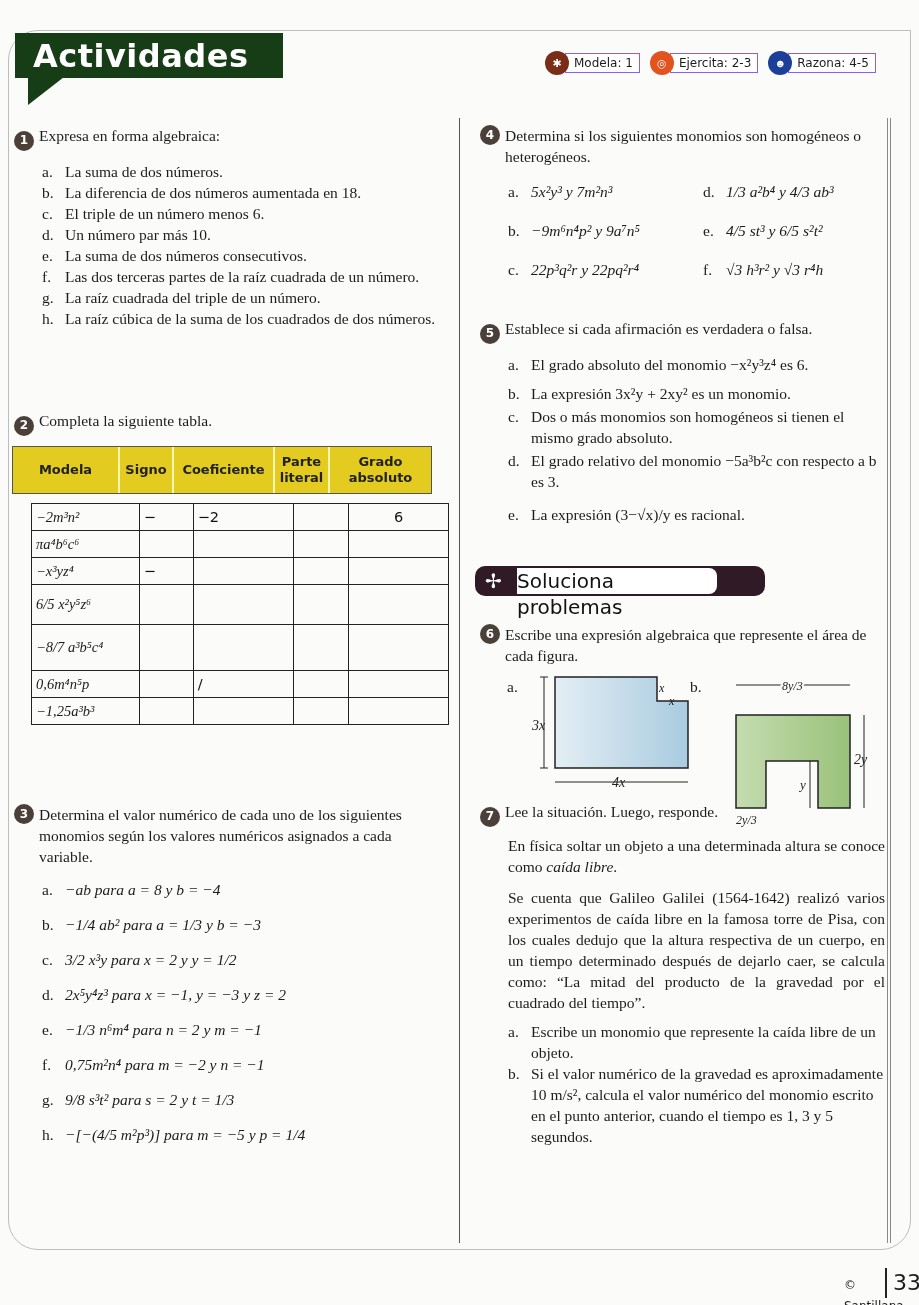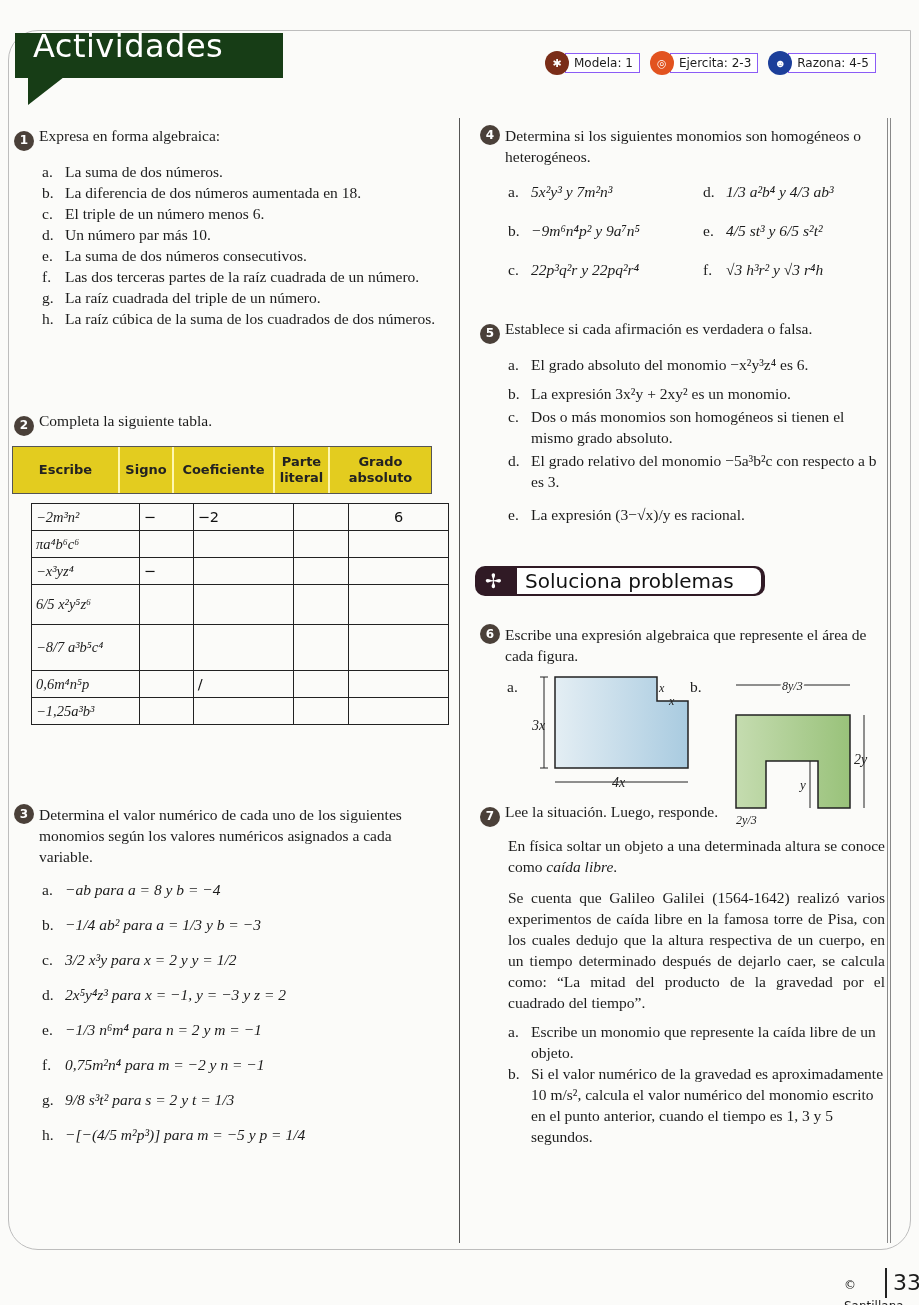--- a/index.html
+++ b/index.html
@@ -1,41 +1,41 @@
 <!DOCTYPE html>
 <html><head>
 <meta charset="utf-8">
 <style>
   * { box-sizing: border-box; margin: 0; padding: 0; }
   html, body { width: 919px; height: 1305px; background: #fbfbf9; overflow: hidden; }
   body { position: relative; font-family: "Liberation Serif", "DejaVu Serif", serif; color: #1c1c1c; font-size: 15.5px; line-height: 21px; }
   .sans { font-family: "DejaVu Sans", "Liberation Sans", sans-serif; }
   .frame { position: absolute; left: 8px; top: 30px; width: 903px; height: 1220px; border: 1px solid #bdbdbd; border-radius: 30px 0 30px 30px; }
-  .title-bubble { position: absolute; left: 15px; top: 33px; width: 268px; height: 45px; background: #173d16; color: #fff; font-size: 32px; font-weight: normal; padding: 3px 0 0 18px; letter-spacing: 0.5px; }
+  .title-bubble { position: absolute; left: 15px; top: 33px; width: 268px; height: 45px; background: #173d16; color: #fff; font-size: 32px; font-weight: bold; padding: 13px 0 0 18px; letter-spacing: 0.5px; }
   .title-tail { position: absolute; left: 28px; top: 77px; width: 0; height: 0; border-left: 0 solid transparent; border-right: 36px solid transparent; border-top: 28px solid #173d16; }
   .badges { position: absolute; left: 545px; top: 52px; display: flex; gap: 10px; }
   .badge { display: flex; align-items: center; height: 22px; }
   .badge-icon { width: 24px; height: 24px; border-radius: 50%; display: flex; align-items: center; justify-content: center; color: #fff; font-size: 11px; margin-right: -4px; z-index: 2; }
   .badge-label { border: 1px solid #8b5cf6; background: #fff; font-size: 12px; padding: 2px 6px 2px 8px; height: 20px; line-height: 15px; }
   .col-divider { position: absolute; left: 459px; top: 118px; width: 1px; height: 1125px; background: #555; }
   .right-border { position: absolute; left: 887px; top: 118px; width: 4px; height: 1125px; border-left: 1px solid #888; border-right: 1px solid #888; }
   .num { display: inline-flex; align-items: center; justify-content: center; width: 20px; height: 20px; border-radius: 50%; background: #4a4039; color: #fff; font-family: "DejaVu Sans", sans-serif; font-size: 12px; font-weight: bold; margin-right: 5px; vertical-align: -3px; }
   .q { position: absolute; }
   .q-title { display: block; }
   .items { margin-left: 28px; }
   .item { display: flex; line-height: 21px; }
   .item .lbl { width: 23px; flex-shrink: 0; }
   .math { font-style: italic; }
   table.mono { position: absolute; left: 12px; top: 503px; border-collapse: collapse; width: 418px; margin-left: 19px; }
   table.mono td { border: 1px solid #222; height: 27px; font-size: 14.5px; padding: 0 4px; }
   .thead { position: absolute; left: 12px; top: 446px; width: 420px; height: 48px; background: #e3cc1f; display: flex; border: 1px solid #555; }
   .thead div { border-right: 2px solid #fff7b0; display: flex; align-items: center; justify-content: center; text-align: center; font-family: "DejaVu Sans", sans-serif; font-weight: bold; font-size: 13px; line-height: 16px; color: #222; }
   .hand { font-family: "DejaVu Sans", sans-serif; font-size: 24px; color: #111; font-weight: normal; }
   .solve-banner { position: absolute; left: 475px; top: 566px; width: 290px; height: 30px; background: #301a25; border-radius: 10px; }
-  .solve-banner .lbl { position: absolute; left: 42px; top: 2px; width: 244px; height: 26px; background: #fff; border-radius: 0 8px 8px 0; font-family: "DejaVu Sans", sans-serif; font-size: 20px; line-height: 26px; padding-left: 8px; color: #111; }
+  .solve-banner .lbl { position: absolute; left: 42px; top: 2px; width: 200px; height: 26px; background: #fff; border-radius: 0 8px 8px 0; font-family: "DejaVu Sans", sans-serif; font-size: 20px; line-height: 26px; color: #111; }
   .footer { position: absolute; left: 808px; top: 1275px; font-family: "DejaVu Sans", sans-serif; font-size: 12px; margin-left: 36px; }
   .page-num { position: absolute; left: 885px; top: 1268px; font-family: "DejaVu Sans", sans-serif; font-size: 22px; border-left: 2px solid #222; padding-left: 6px; line-height: 30px; }
 </style>
 </head>
 <body>
 
 <div class="frame"></div>
 <div class="title-bubble sans">Actividades</div>
 <div class="title-tail"></div>
 
@@ -92,21 +92,21 @@
         <span class="lbl">h.</span>
         <span>La raíz cúbica de la suma de los cuadrados de dos números.</span>
       </div>
   </div>
 </div>
 
 <div class="q" style="left:14px; top:410px; width:430px;">
   <div class="q-title"><span class="num">2</span><span>Completa la siguiente tabla.</span></div>
 </div>
 <div class="thead">
-  <div style="width:107px">Escribe</div>
+  <div style="width:107px">Modela</div>
   <div style="width:54px">Signo</div>
   <div style="width:101px">Coeficiente</div>
   <div style="width:55px">Parte literal</div>
   <div style="width:101px; border-right:none">Grado absoluto</div>
 </div>
 <table class="mono">
   <colgroup>
       <col style="width:108px">
       <col style="width:54px">
       <col style="width:101px">

